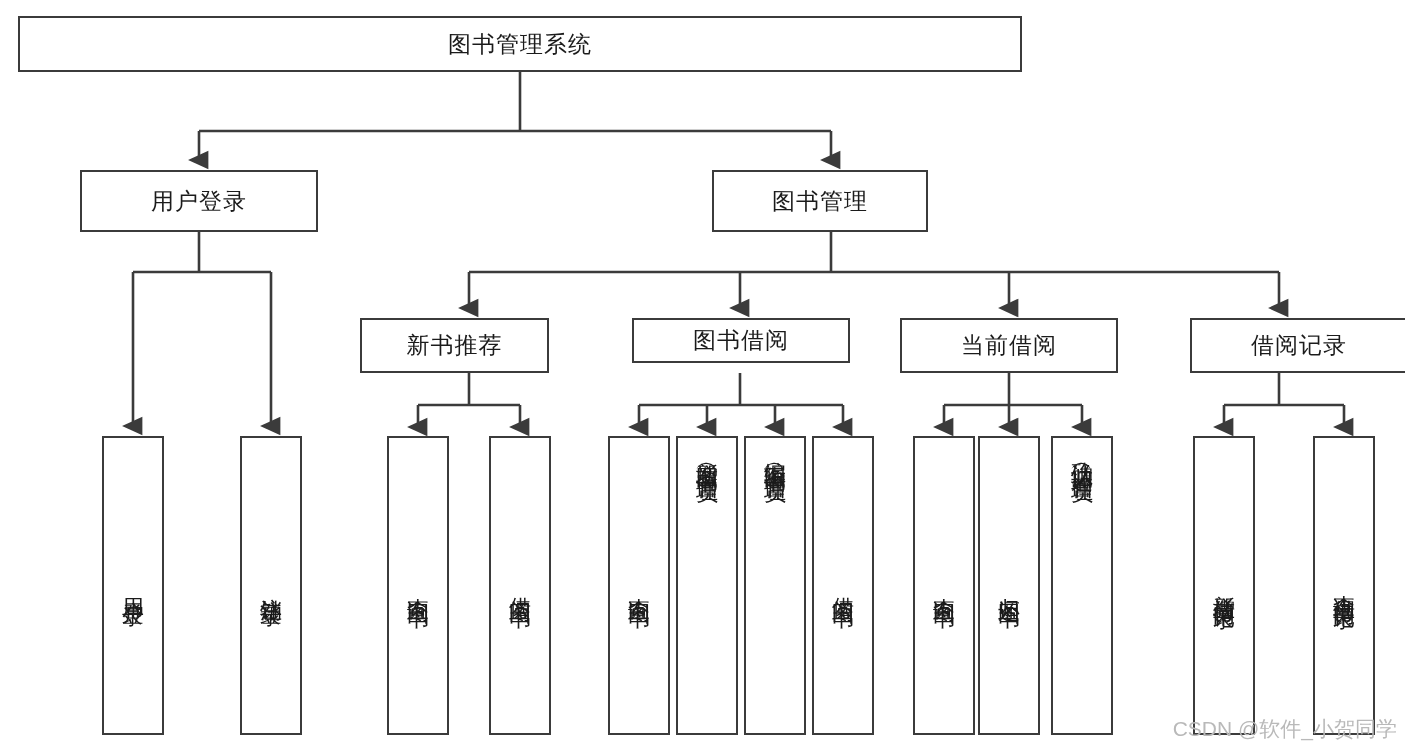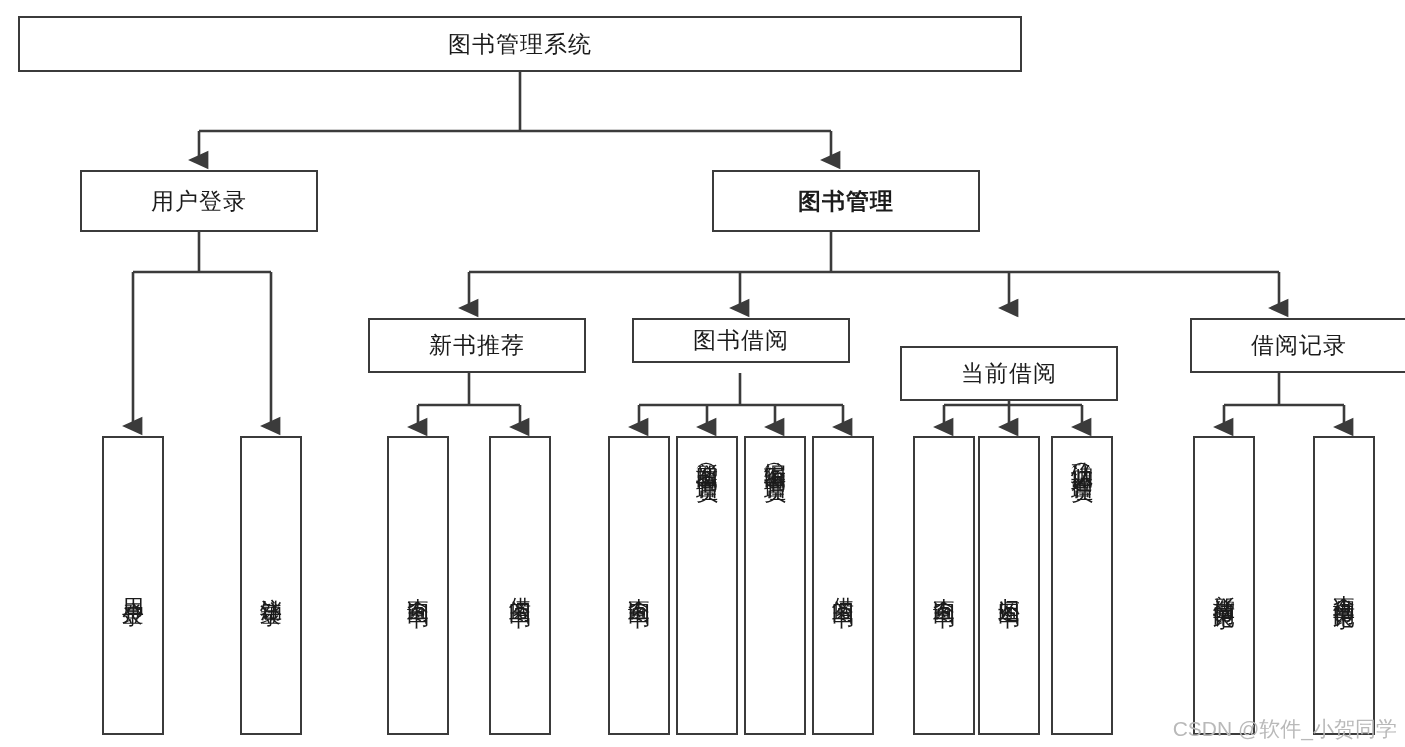--- a/index.html
+++ b/index.html
@@ -119,31 +119,31 @@
     </g>
   </svg>
 
   <div class="node horiz" style="left:18px; top:16px; width:1004px; height:56px;">
     <span>图书管理系统</span>
   </div>
 
   <div class="node horiz" style="left:80px; top:170px; width:238px; height:62px;">
     <span>用户登录</span>
   </div>
-  <div class="node horiz" style="left:712px; top:170px; width:268px; height:62px;font-weight:bold;">
+  <div class="node horiz" style="left:712px; top:170px; width:216px; height:62px;">
     <span>图书管理</span>
   </div>
 
-  <div class="node horiz" style="left:368px; top:318px; width:218px; height:55px;">
+  <div class="node horiz" style="left:360px; top:318px; width:189px; height:55px;">
     <span>新书推荐</span>
   </div>
   <div class="node horiz" style="left:632px; top:318px; width:218px; height:45px;">
     <span>图书借阅</span>
   </div>
-  <div class="node horiz" style="left:900px; top:318px; width:218px; height:55px;margin-top:28px;">
+  <div class="node horiz" style="left:900px; top:318px; width:218px; height:55px;">
     <span>当前借阅</span>
   </div>
   <div class="node horiz" style="left:1170px; top:318px; width:218px; height:55px;margin-left:20px;">
     <span>借阅记录</span>
   </div>
 
   <div class="node vert mid" style="left:102px; top:436px; width:62px; height:299px;">
     <span class="vtext">用户登录</span>
   </div>
   <div class="node vert mid" style="left:240px; top:436px; width:62px; height:299px;">

